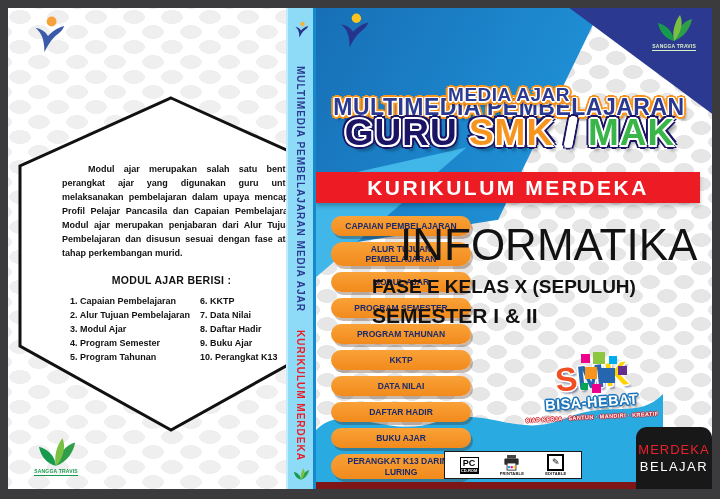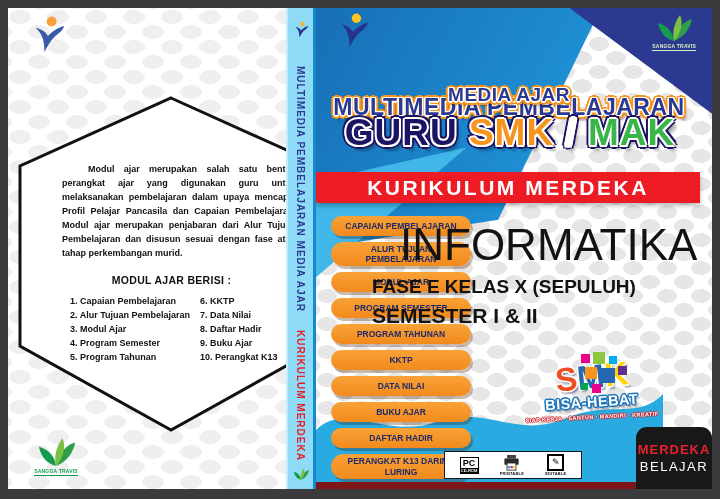--- a/index.html
+++ b/index.html
@@ -142,21 +142,21 @@
   .fmt-label{font-size:4px;font-weight:bold;color:#111;margin-top:1px;letter-spacing:.2px;}
   .pc-box{border:1.5px solid #000;width:17px;text-align:center;}
   .pc-top{font-size:9px;font-weight:bold;color:#000;line-height:10px;}
   .pc-bar{background:#000;color:#fff;font-size:4px;font-weight:bold;line-height:5px;}
   .edit-box{width:13px;height:13px;border:2px solid #000;display:flex;align-items:center;
     justify-content:center;font-family:"DejaVu Sans",sans-serif;font-size:9px;color:#000;}
 
   
   .f-badge{position:absolute;right:0;bottom:0;width:76px;height:62px;background:#181818;
     border-radius:11px 11px 0 0;text-align:center;padding-top:15px;box-sizing:border-box;}
-  .badge-l1{color:#e8212c;font-weight:bold;font-size:13px;letter-spacing:1px;}
+  .badge-l1{color:#e8212c;font-weight:normal;font-size:13px;letter-spacing:1px;}
   .badge-l2{color:#fff;font-weight:normal;font-size:13px;letter-spacing:1.5px;margin-top:2px;}
 
   
   .pub{display:flex;flex-direction:column;align-items:center;}
   .pub-name{font-size:5px;font-weight:bold;letter-spacing:.2px;
     border-bottom:1px solid currentColor;padding-bottom:.5px;white-space:nowrap;}
   .pub-green{color:#169b4e;}
   .pub-light{color:#d9efc6;}
 </style>
 </head>
@@ -270,24 +270,24 @@
       <div class="btn">
           <span>PROGRAM TAHUNAN</span>
         </div>
       <div class="btn">
           <span>KKTP</span>
         </div>
       <div class="btn">
           <span>DATA NILAI</span>
         </div>
       <div class="btn">
+          <span>DAFTAR HADIR</span>
+        </div>
+      <div class="btn">
           <span>BUKU AJAR</span>
-        </div>
-      <div class="btn">
-          <span>DAFTAR HADIR</span>
         </div>
       <div class="btn">
           <span>PERANGKAT K13 DARING LURING</span>
         </div>
     </div>
 
     <div class="f-subject">
       <div class="name">INFORMATIKA</div>
       <div class="grade">FASE E KELAS X (SEPULUH)</div>
       <div class="sem">SEMESTER I &amp; II</div>

